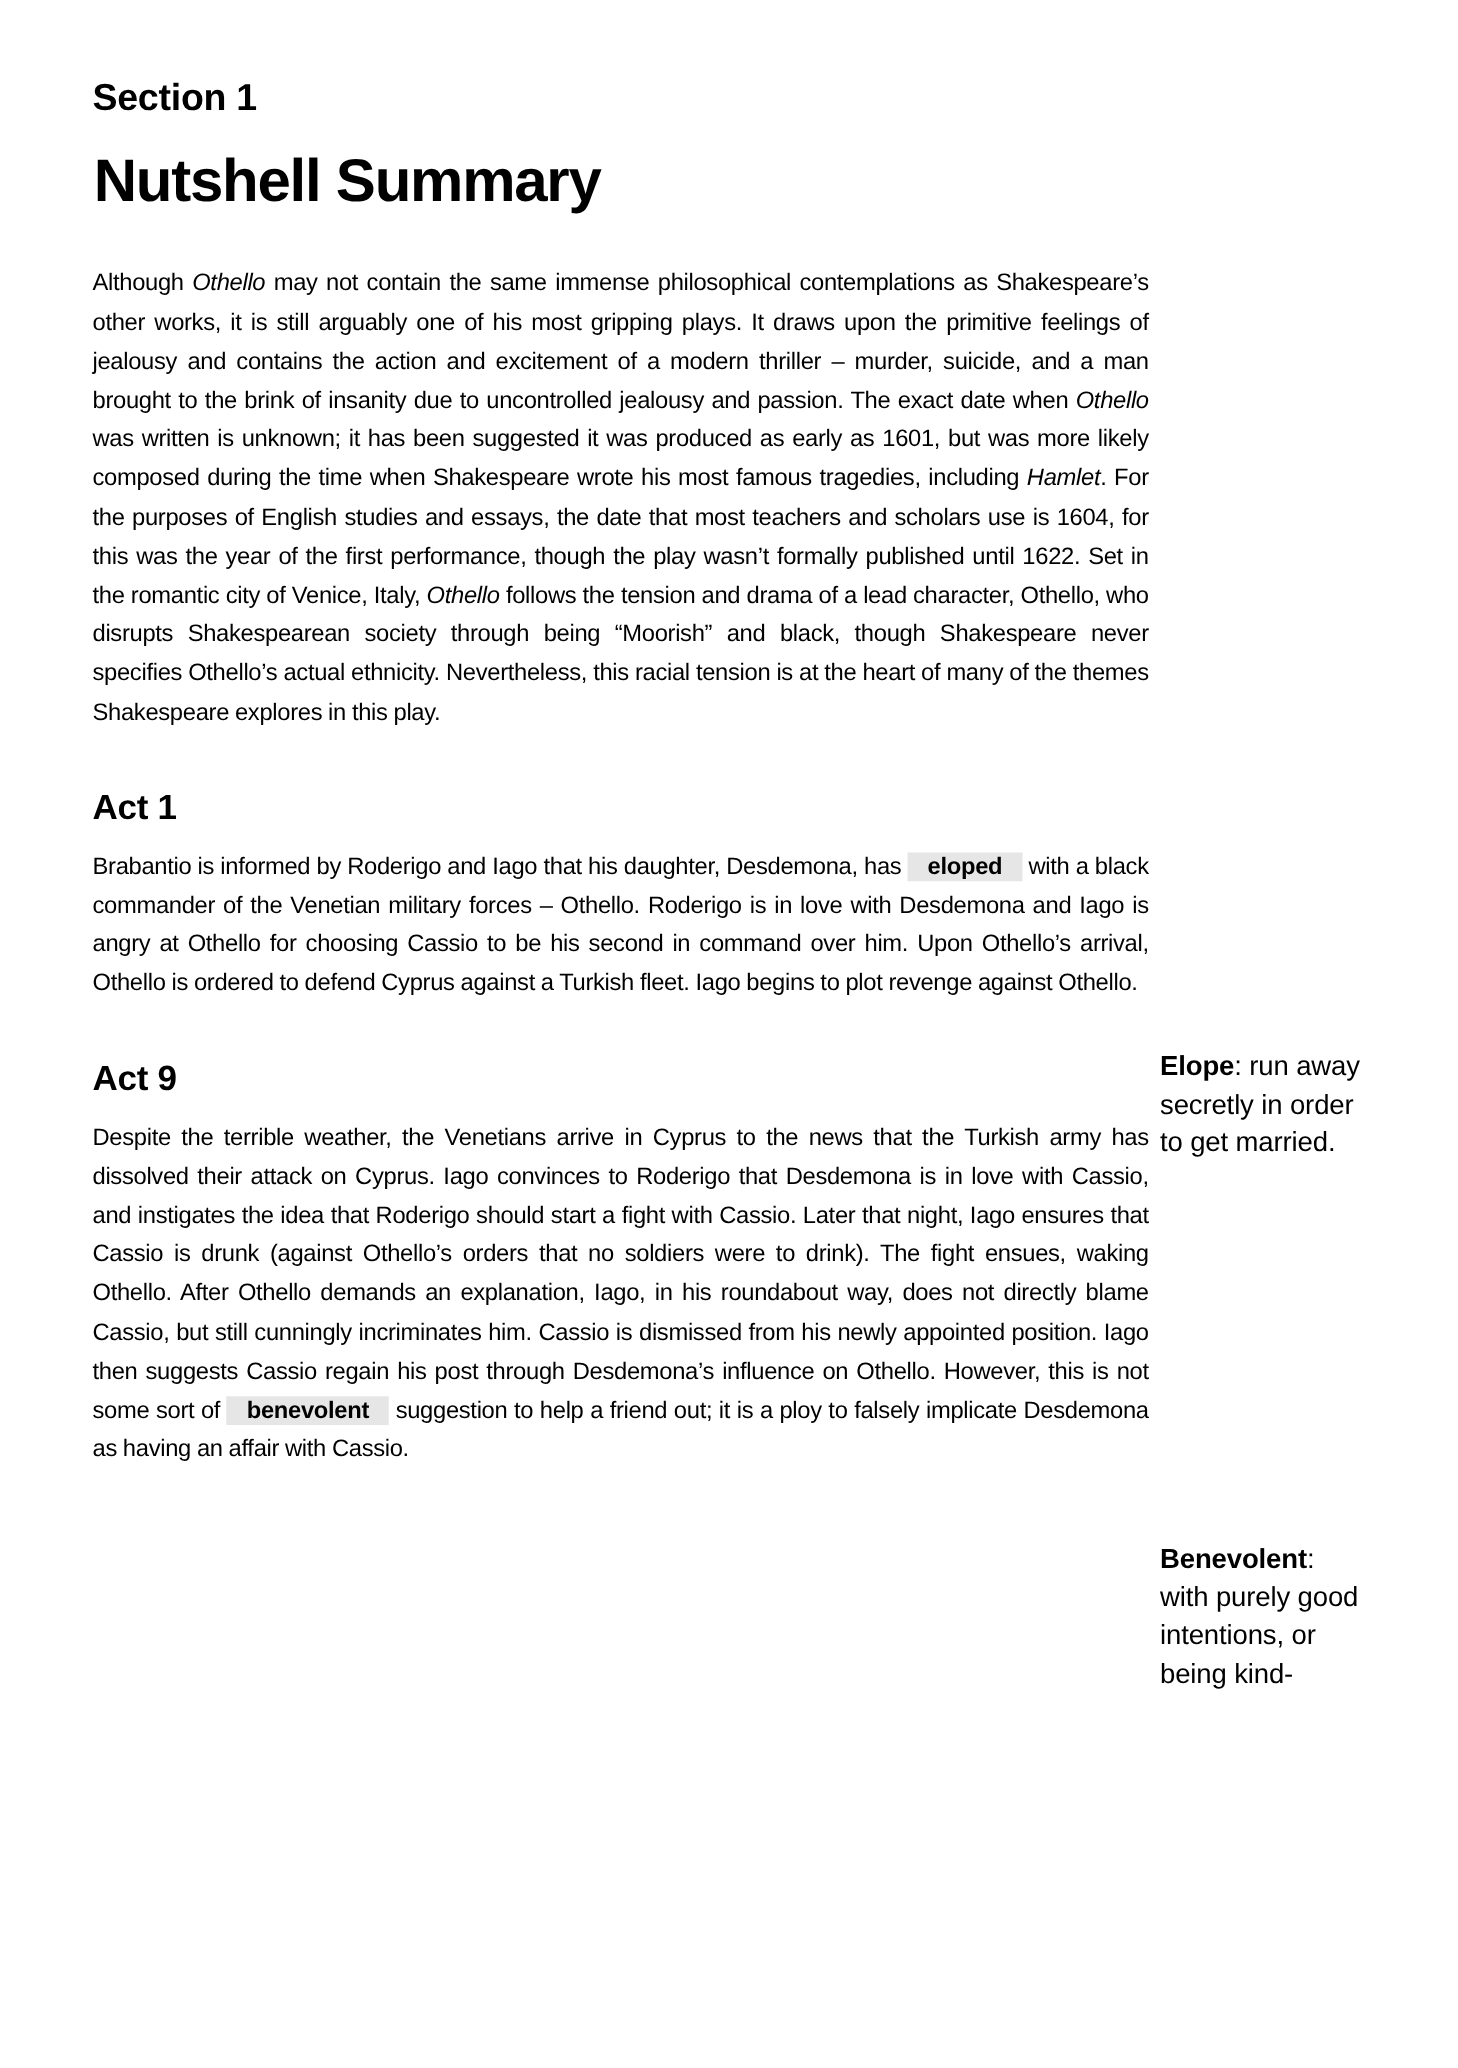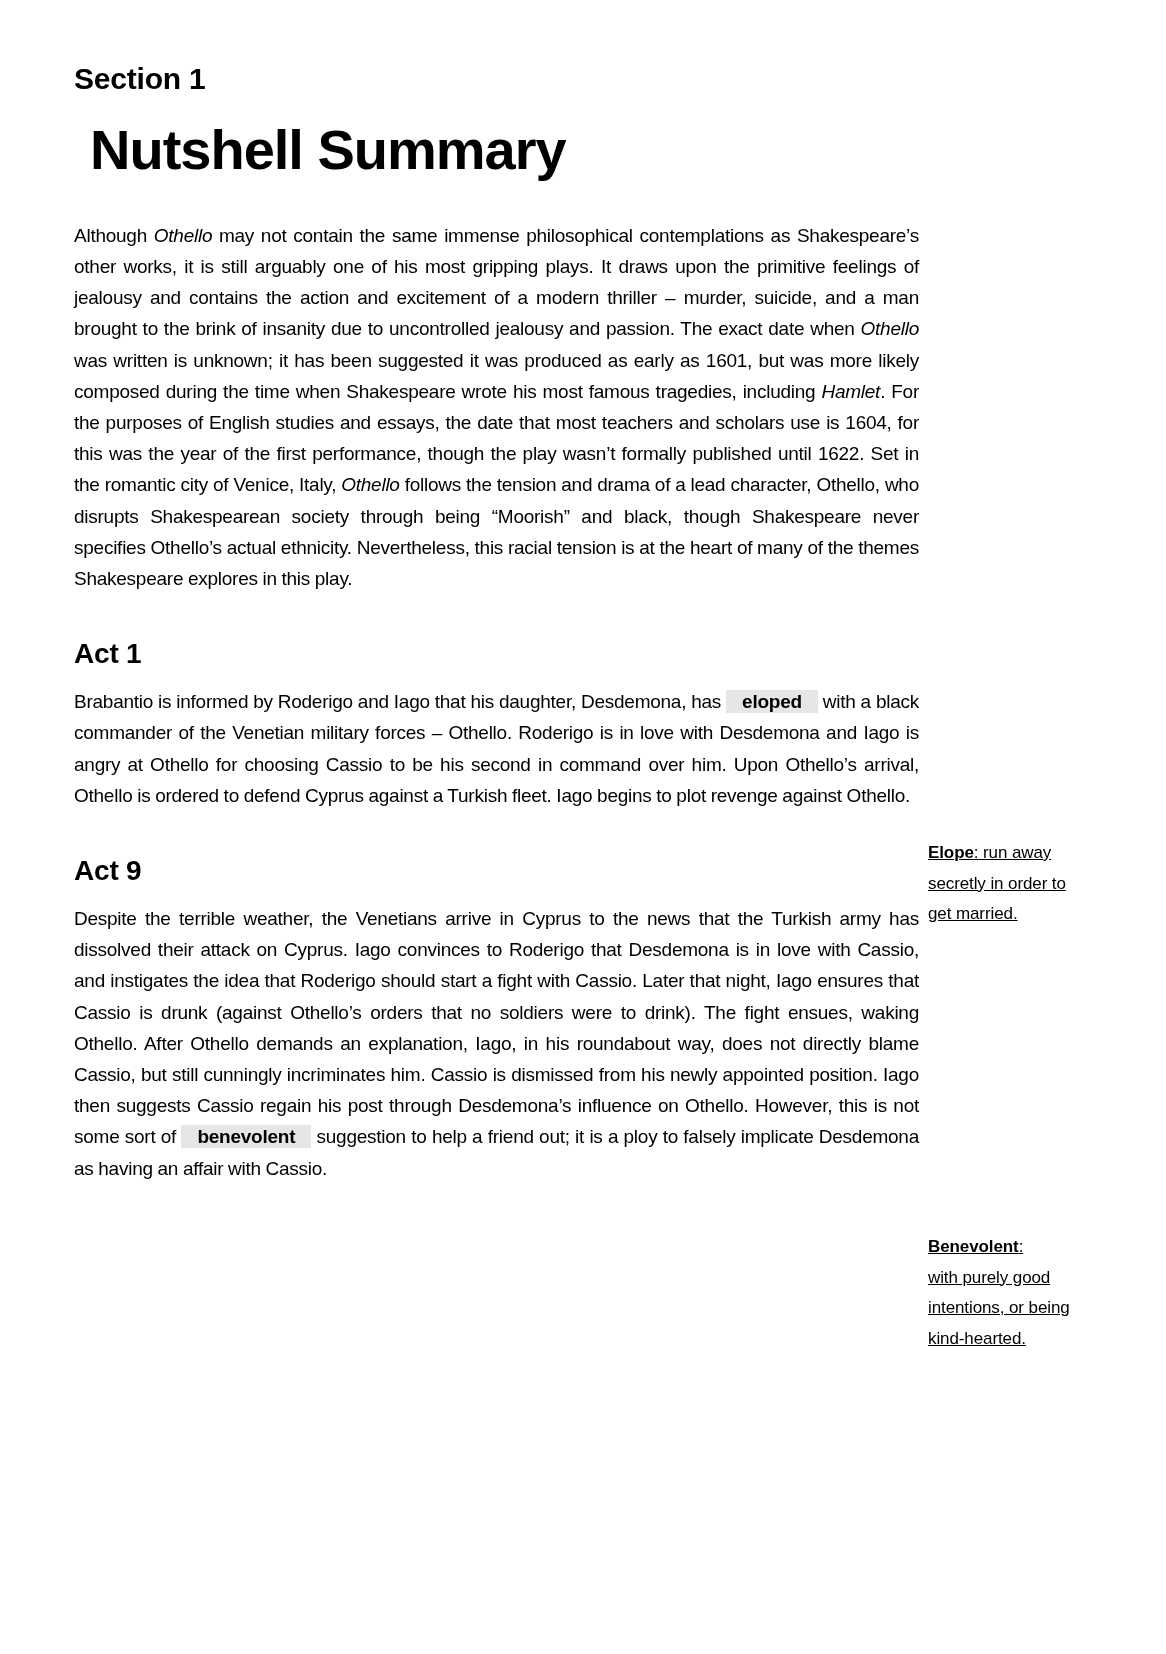--- a/index.html
+++ b/index.html
@@ -32,25 +32,25 @@
   .section-label {
     font-size: 30px;
     font-weight: bold;
     letter-spacing: -0.2px;
     line-height: 1.1;
     margin: 0 0 26px 0;
     font-stretch: condensed;
   }
 
   .doc-title {
-    font-size: 56px;
+    font-size: 48px;
     font-weight: bold;
     letter-spacing: -1px;
     line-height: 1.05;
-    margin: 0 0 40px 16px;
+    margin: 0 0 40px 1px;
   }
 
   p.body-text {
     font-size: 19px;
     line-height: 31.2px;
     text-align: justify;
     text-justify: inter-word;
     margin: 0;
     letter-spacing: -0.25px;
     word-spacing: -0.3px;
@@ -71,25 +71,24 @@
     background: #e6e6e6;
     font-weight: bold;
     padding: 1px 16px;
   }
 
   
   .note {
     position: absolute;
     width: 160px;
     left: 928px;
-    font-size: 17px;
+    font-size: 22px;
     line-height: 30.6px;
     letter-spacing: -0.1px;
     text-align: left;
-    text-decoration: underline;
   }
   .note .term {
     font-weight: bold;
   }
   .note-elope { top: 838px; }
   .note-benevolent { top: 1232px; }
 
   
   .footer {
     position: absolute;

